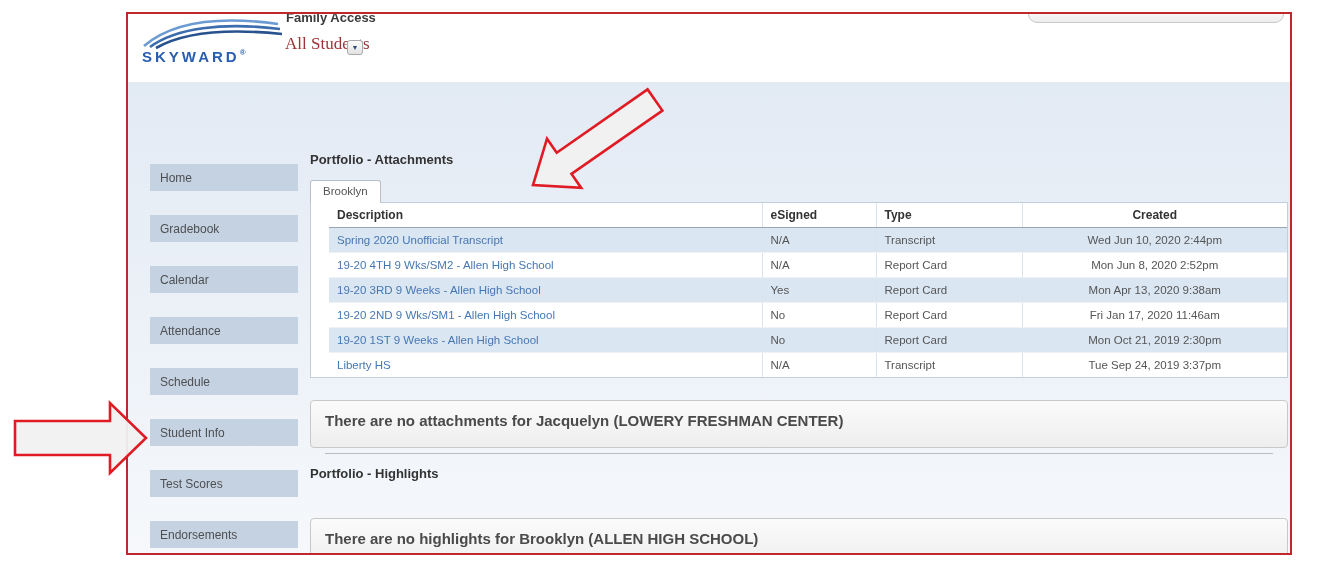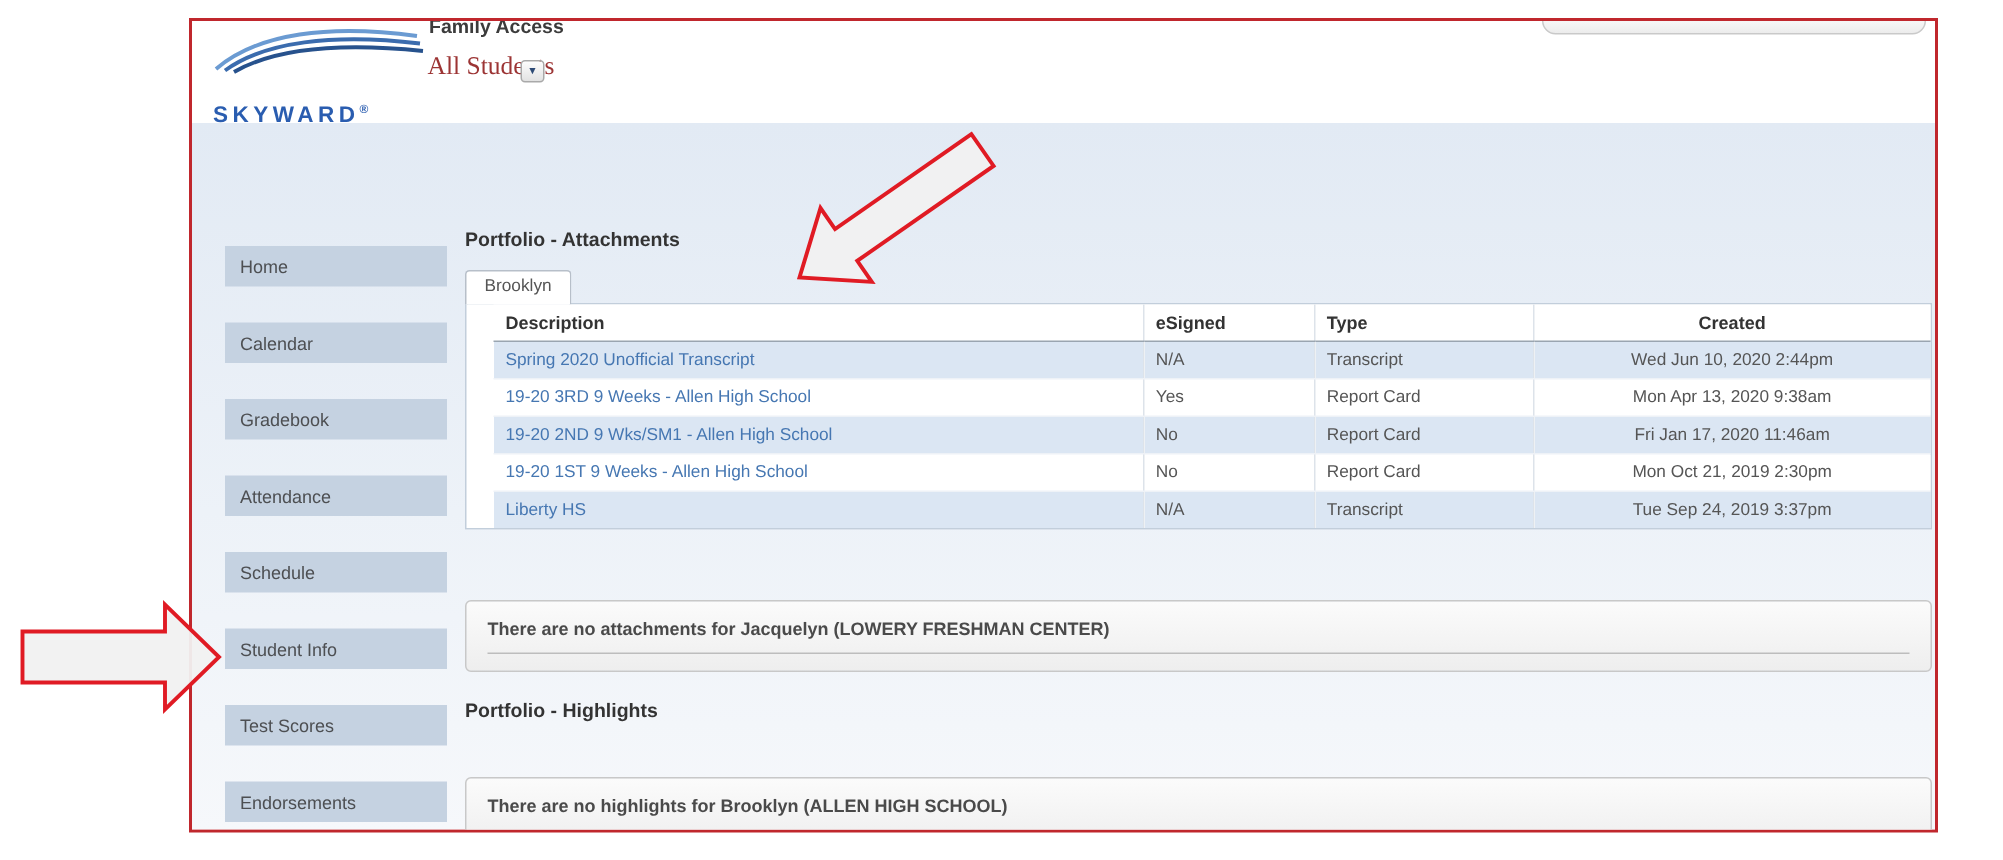--- a/index.html
+++ b/index.html
@@ -8,21 +8,21 @@
   #screen { position:relative; width:1335px; height:573px; background:#fff; overflow:hidden; }
 
   
   #frame { position:absolute; left:126px; top:12px; width:1166px; height:543px;
            border:2px solid #c0272d; background:#fff; overflow:hidden; }
 
   
   .hdr { position:absolute; left:0; top:0; width:100%; height:68px; background:#fff; }
   .logo { position:absolute; left:10px; top:2px; width:160px; height:56px; }
   .logo-word { position:absolute; left:4px; top:32px; font-size:15px; font-weight:bold;
-               letter-spacing:3px; color:#2a5db0; white-space:nowrap;margin-top:20px; }
+               letter-spacing:3px; color:#2a5db0; white-space:nowrap; }
   .logo-reg { font-size:8px; vertical-align:top; letter-spacing:0; }
   .app-title { position:absolute; left:158px; top:-4px; font-size:13px; font-weight:bold; color:#3b3b3b; }
   .student-sel { position:absolute; left:157px; top:20px; font-size:17px;
                  font-family:"Liberation Serif","DejaVu Serif",serif; color:#9c3434; }
   .dd-btn { position:absolute; left:219px; top:26px; width:16px; height:15px;
             background:linear-gradient(#fdfdfd,#e2e2e2); border:1px solid #a9a9a9; border-radius:3px;
             font-size:7px; color:#2d4a75; text-align:center; line-height:13px; cursor:pointer; }
   .topright-bar { position:absolute; right:6px; top:-4px; width:256px; height:13px;
                   background:linear-gradient(#fbfbfb,#ececec); border:1px solid #c9c9c9;
                   border-radius:0 0 9px 9px; }
@@ -59,22 +59,22 @@
        border-right:1px solid #dde3ea; border-bottom:1px solid #eef2f7;
        white-space:nowrap; overflow:hidden; }
   tbody tr:nth-child(odd) td { background:#dbe6f3; }
   tbody tr:nth-child(even) td { background:#fff; }
   tbody tr:last-child td { border-bottom:none; }
   td a { color:#4677b2; text-decoration:none; cursor:pointer; }
 
   .empty-panel { position:absolute; left:0; width:978px;
                  background:linear-gradient(#fbfbfb,#eeeeee); border:1px solid #c8c8c8;
                  border-radius:4px; padding:11px 14px 0; }
-  .empty-panel .msg { font-size:12px; font-weight:bold; color:#4a4a4a;
-                      padding-bottom:9px; border-bottom:1px solid #bdbdbd; }
+  .empty-panel .msg { font-size:15px; font-weight:bold; color:#4a4a4a;
+                      padding-bottom:24px; border-bottom:1px solid #bdbdbd; }
   #panel-attach-empty { top:318px; height:48px; }
   #panel-hl-brooklyn  { top:436px; height:48px; }
 
   
   #overlay { position:absolute; left:0; top:0; width:1335px; height:573px;
              z-index:10; pointer-events:none; }
 </style>
 </head>
 <body>
 
@@ -96,22 +96,22 @@
       <div class="dd-btn">
         <span>▼</span>
       </div>
       <div class="topright-bar"></div>
     </div>
 
     <div class="page-body">
 
       <div class="sidebar">
         <div class="side-item">Home</div>
+        <div class="side-item">Gradebook</div>
         <div class="side-item">Calendar</div>
-        <div class="side-item">Gradebook</div>
         <div class="side-item">Attendance</div>
         <div class="side-item">Schedule</div>
         <div class="side-item">Student Info</div>
         <div class="side-item">Test Scores</div>
         <div class="side-item">Endorsements</div>
         <div class="side-item selected">Portfolio</div>
         <div class="side-item">Health Info</div>
 
       </div>
 
@@ -138,20 +138,26 @@
               </tr>
             </thead>
             <tbody>
               <tr>
                 <td><a>Spring 2020 Unofficial Transcript</a></td>
                 <td>N/A</td>
                 <td>Transcript</td>
                 <td>Wed Jun 10, 2020 2:44pm</td>
               </tr>
               <tr>
+                <td><a>19-20 4TH 9 Wks/SM2 - Allen High School</a></td>
+                <td>N/A</td>
+                <td>Report Card</td>
+                <td>Mon Jun 8, 2020 2:52pm</td>
+              </tr>
+              <tr>
                 <td><a>19-20 3RD 9 Weeks - Allen High School</a></td>
                 <td>Yes</td>
                 <td>Report Card</td>
                 <td>Mon Apr 13, 2020 9:38am</td>
               </tr>
               <tr>
                 <td><a>19-20 2ND 9 Wks/SM1 - Allen High School</a></td>
                 <td>No</td>
                 <td>Report Card</td>
                 <td>Fri Jan 17, 2020 11:46am</td>

